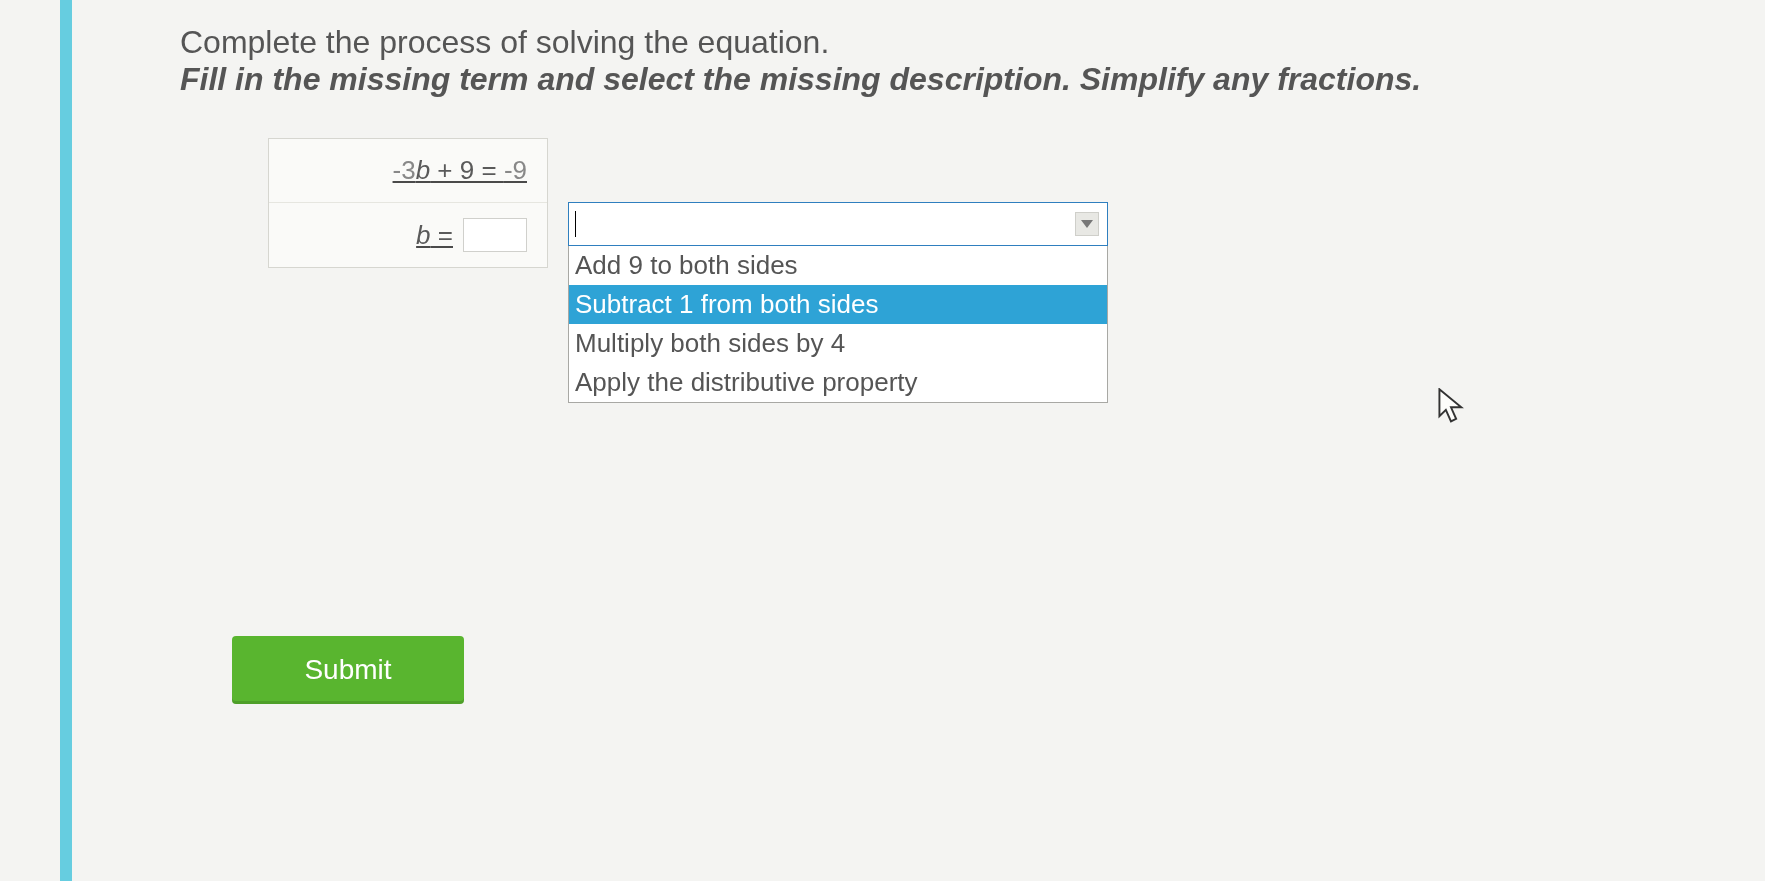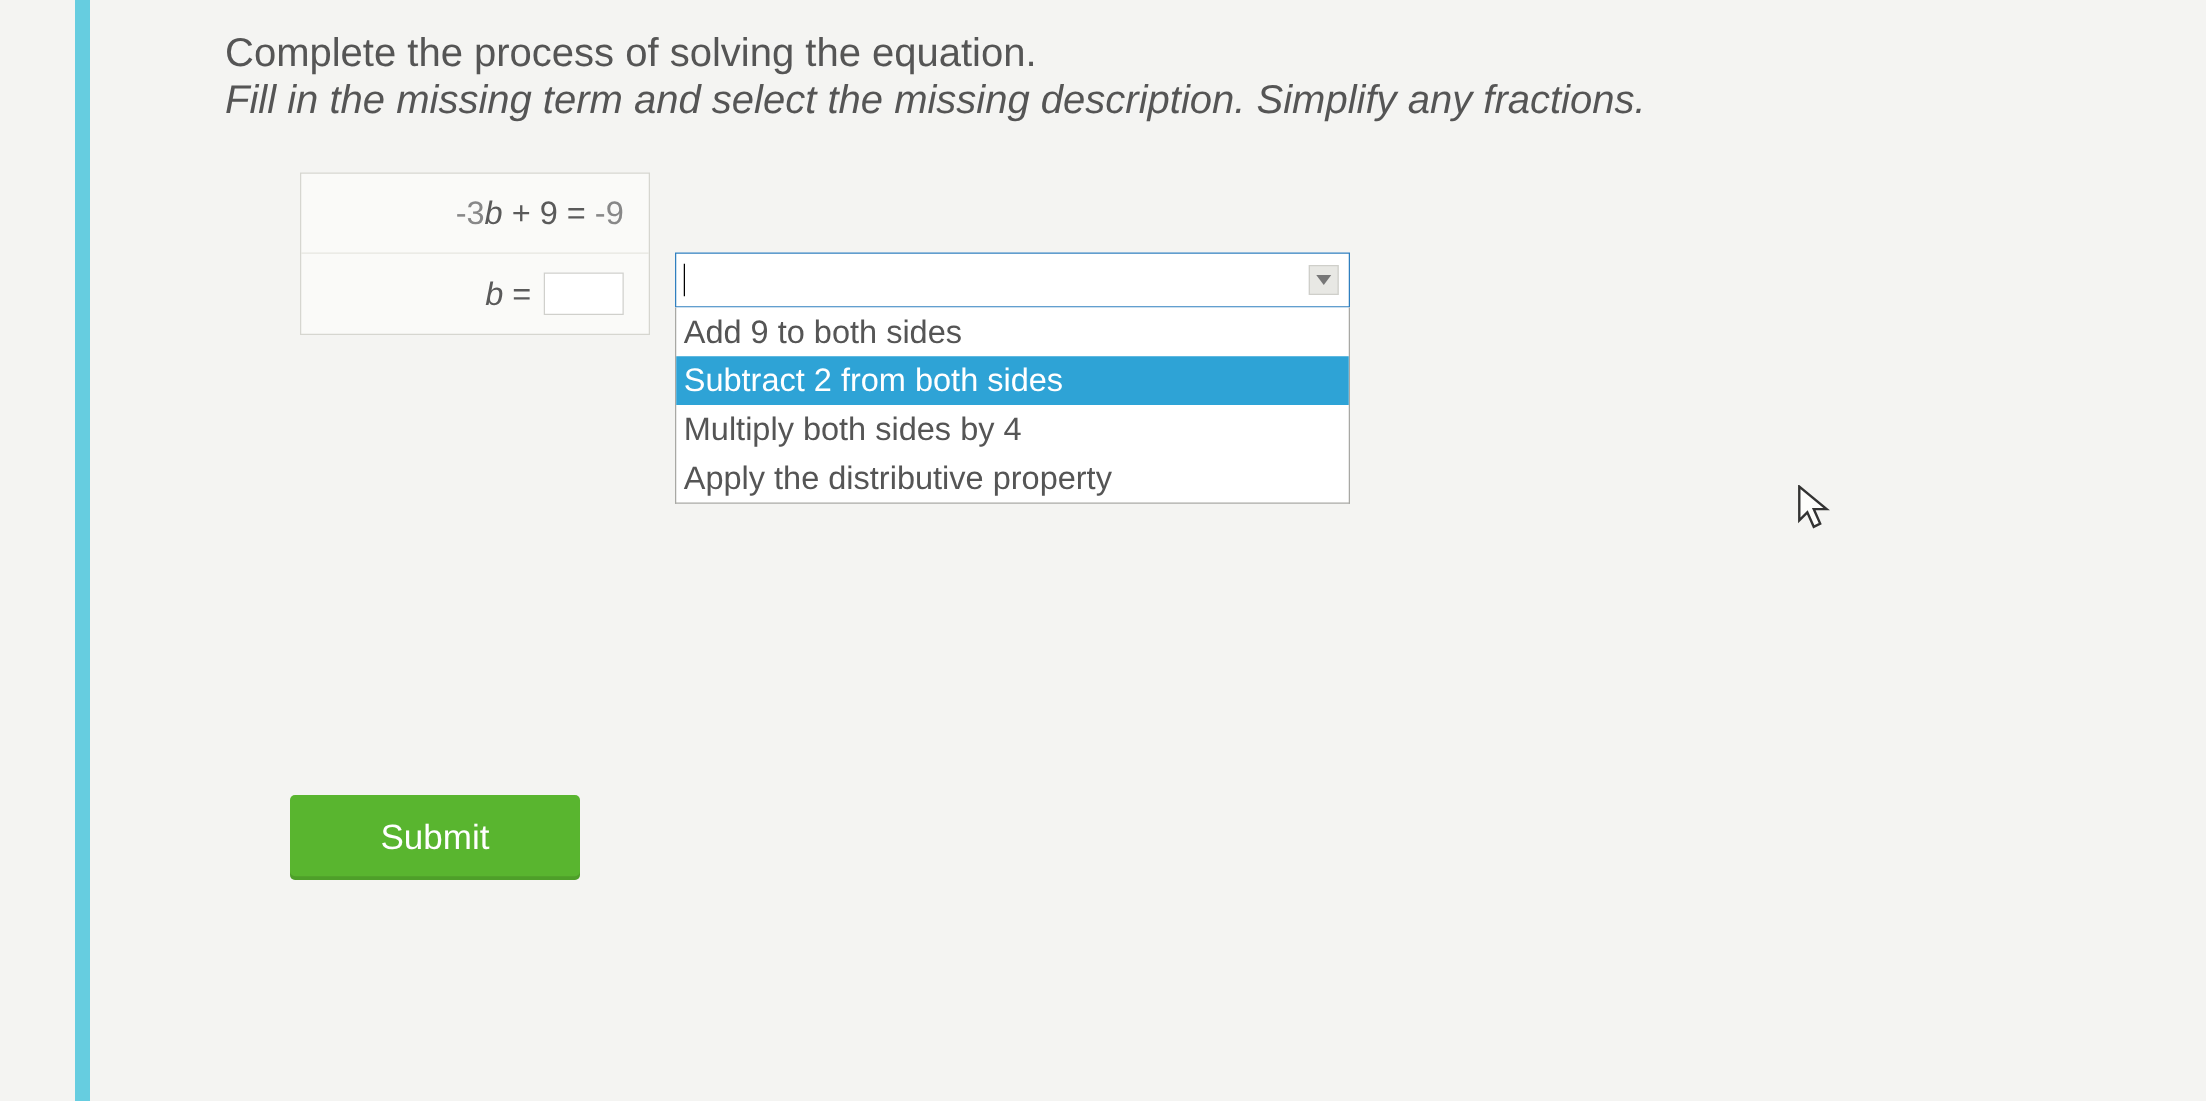--- a/index.html
+++ b/index.html
@@ -29,25 +29,27 @@
   .prompt-line1 {
     font-size: 32px;
     color: #555;
     margin-top: 4px;
   }
   .prompt-line2 {
     font-size: 32px;
     font-style: italic;
     color: #555;
     margin-bottom: 40px;
+    font-weight: bold;
   }
   .work-area {
-    margin-left: 60px;
+    margin-left: 88px;
     position: relative;
     width: 860px;
+    text-decoration: underline;
   }
   .eq-box {
     border: 1px solid #d6d6d0;
     background: #fafaf8;
     width: 280px;
     box-sizing: border-box;
   }
   .eq-row {
     padding: 14px 20px;
     font-size: 26px;
@@ -172,21 +174,21 @@
 
     <div class="desc-col">
       <div class="select-box">
         <span class="text-cursor"></span>
         <span class="select-caret-wrap">
           <span class="caret"></span>
         </span>
       </div>
       <div class="dropdown-list">
         <div class="dropdown-option">Add 9 to both sides</div>
-        <div class="dropdown-option highlighted">Subtract 2 from both sides</div>
+        <div class="dropdown-option highlighted">Subtract 1 from both sides</div>
         <div class="dropdown-option">Multiply both sides by 4</div>
         <div class="dropdown-option">Apply the distributive property</div>
       </div>
     </div>
   </div>
 </div>
 
 <button class="submit-btn">Submit</button>
 
 <svg class="cursor-icon" viewBox="0 0 20 28">

